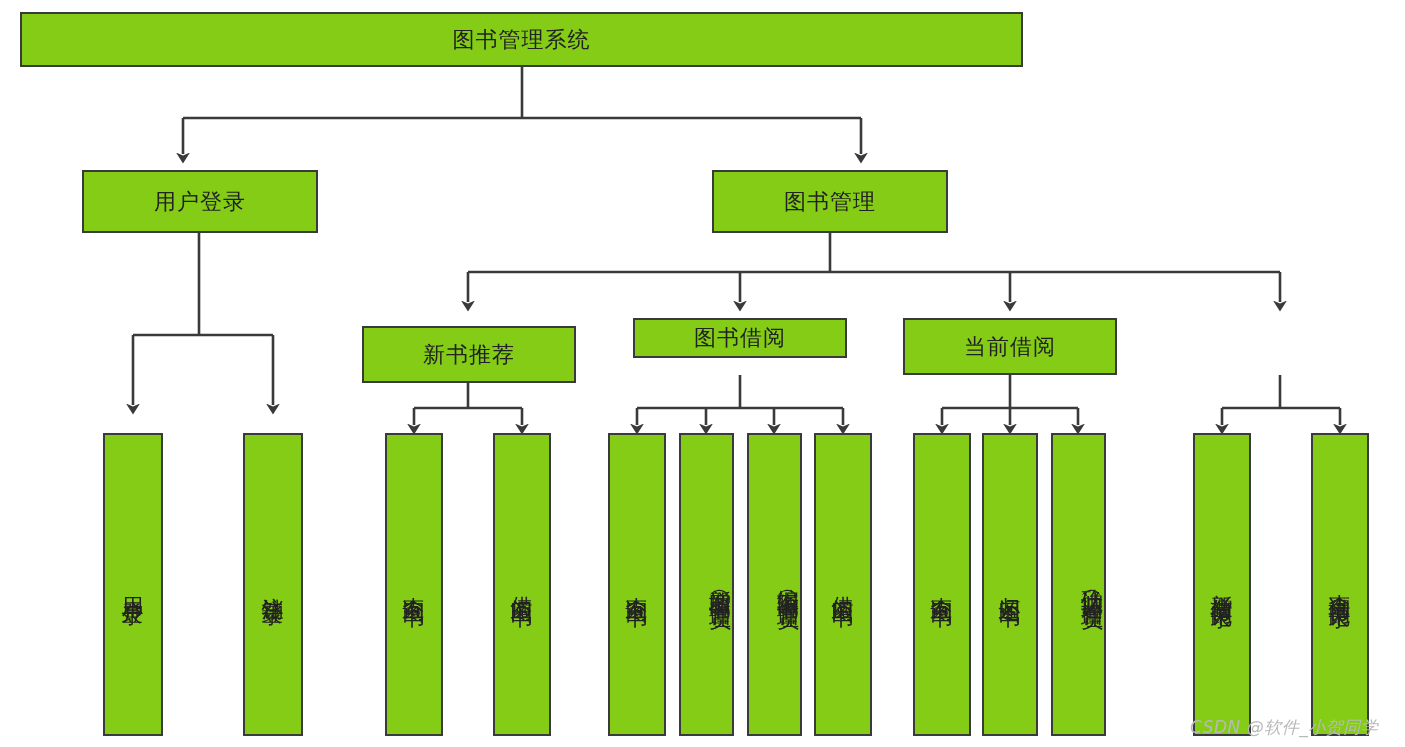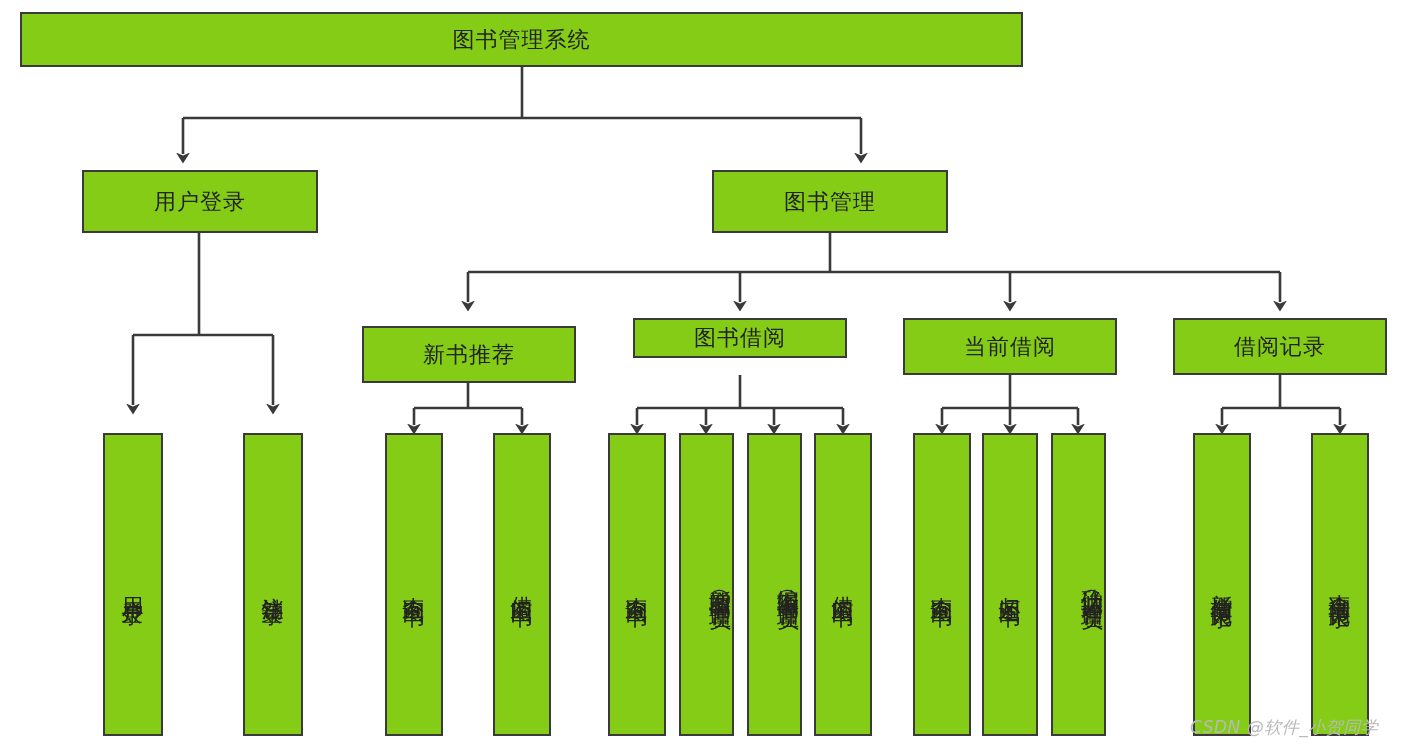--- a/index.html
+++ b/index.html
@@ -87,23 +87,20 @@
 
   <div class="node h" style="left:362px;top:326px;width:214px;height:57px;">
     <span class="node-label">新书推荐</span>
   </div>
   <div class="node h" style="left:633px;top:318px;width:214px;height:40px;">
     <span class="node-label">图书借阅</span>
   </div>
   <div class="node h" style="left:903px;top:318px;width:214px;height:57px;">
     <span class="node-label">当前借阅</span>
   </div>
-  <div class="node h" style="left:1173px;top:318px;width:214px;height:57px;">
-    <span class="node-label">借阅记录</span>
-  </div>
 
   <div class="node v" style="left:103px;top:433px;width:60px;height:303px;">
     <span class="node-label">用户登录</span>
   </div>
   <div class="node v" style="left:243px;top:433px;width:60px;height:303px;">
     <span class="node-label">注销登录</span>
   </div>
 
   <div class="node v" style="left:385px;top:433px;width:58px;height:303px;">
     <span class="node-label">查询图书</span>

